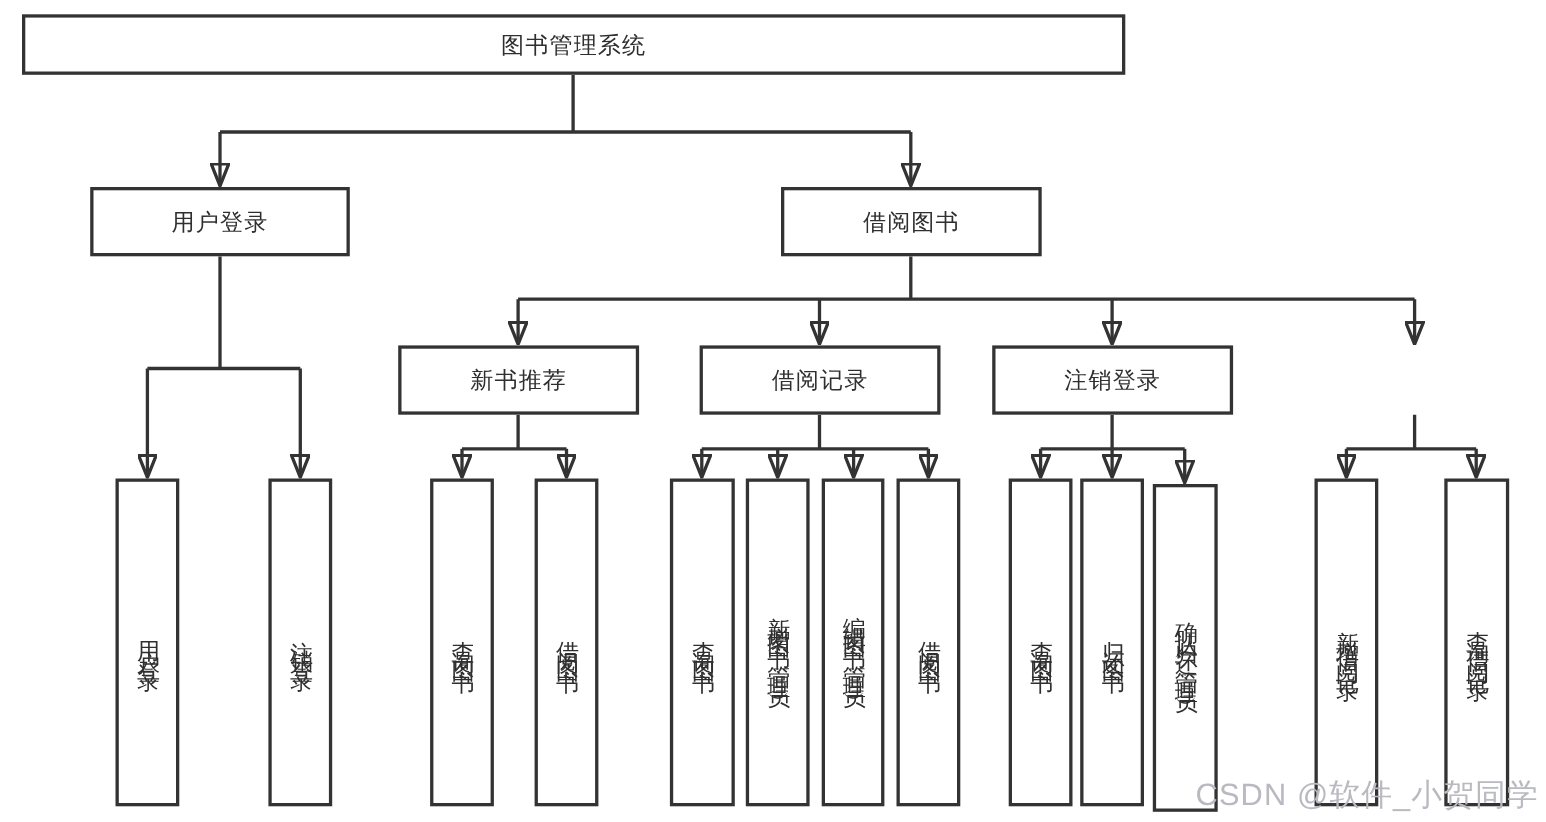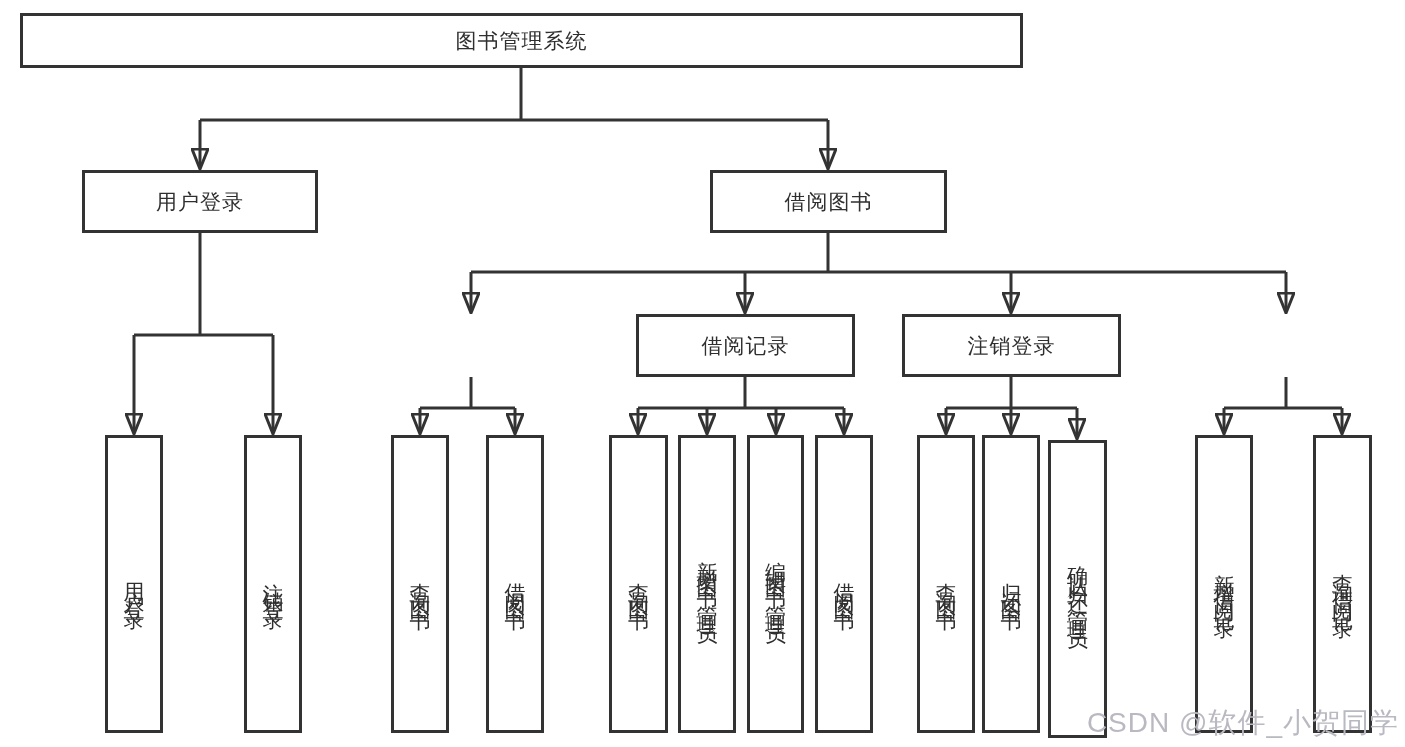--- a/index.html
+++ b/index.html
@@ -105,20 +105,23 @@
     <span class="label">图书管理系统</span>
   </div>
 
   <div class="box h" style="left:82px;top:170px;width:236px;height:63px;">
     <span class="label">用户登录</span>
   </div>
   <div class="box h" style="left:710px;top:170px;width:237px;height:63px;">
     <span class="label">借阅图书</span>
   </div>
 
+  <div class="box h" style="left:362px;top:314px;width:219px;height:63px;">
+    <span class="label">新书推荐</span>
+  </div>
   <div class="box h" style="left:636px;top:314px;width:219px;height:63px;">
     <span class="label">借阅记录</span>
   </div>
   <div class="box h" style="left:902px;top:314px;width:219px;height:63px;">
     <span class="label">注销登录</span>
   </div>
 
   <div class="box v" style="left:105px;top:435px;width:58px;height:298px;">
     <span class="label">用户登录</span>
   </div>

